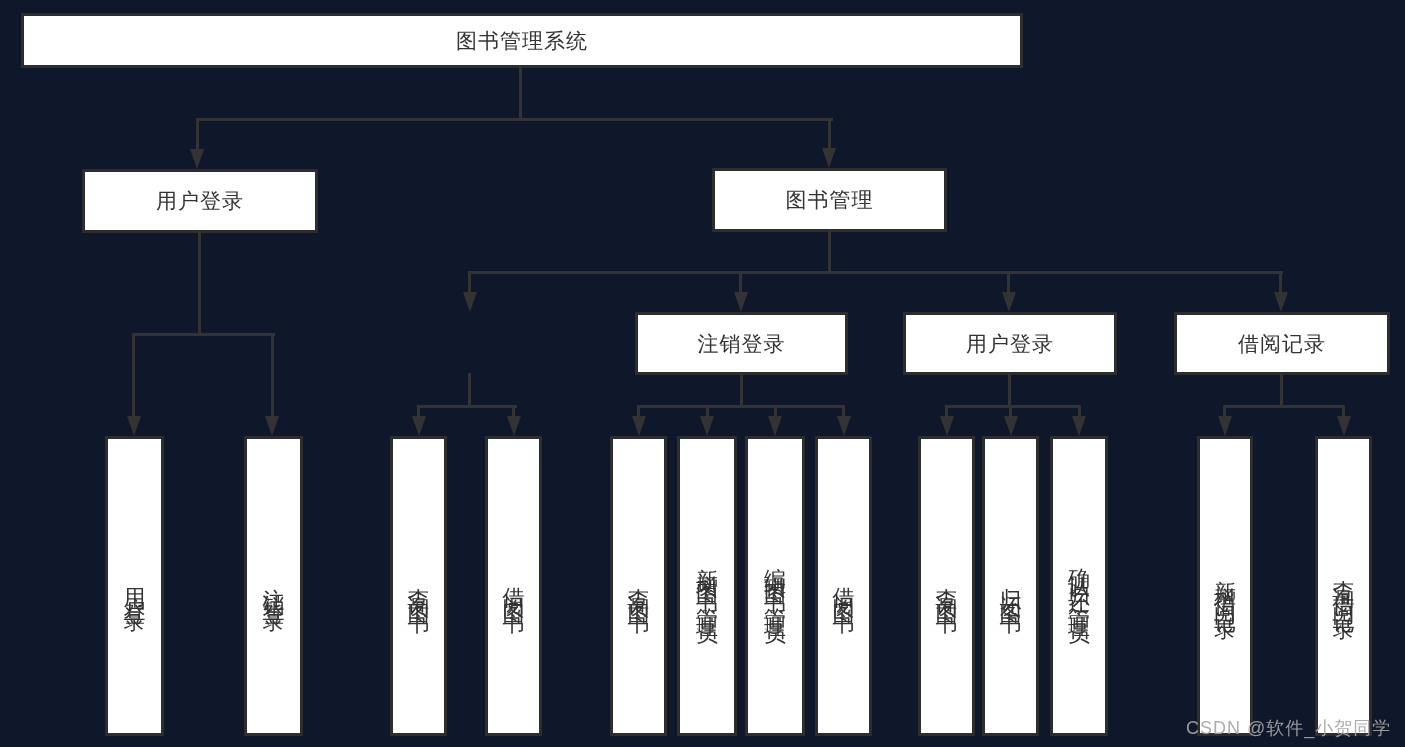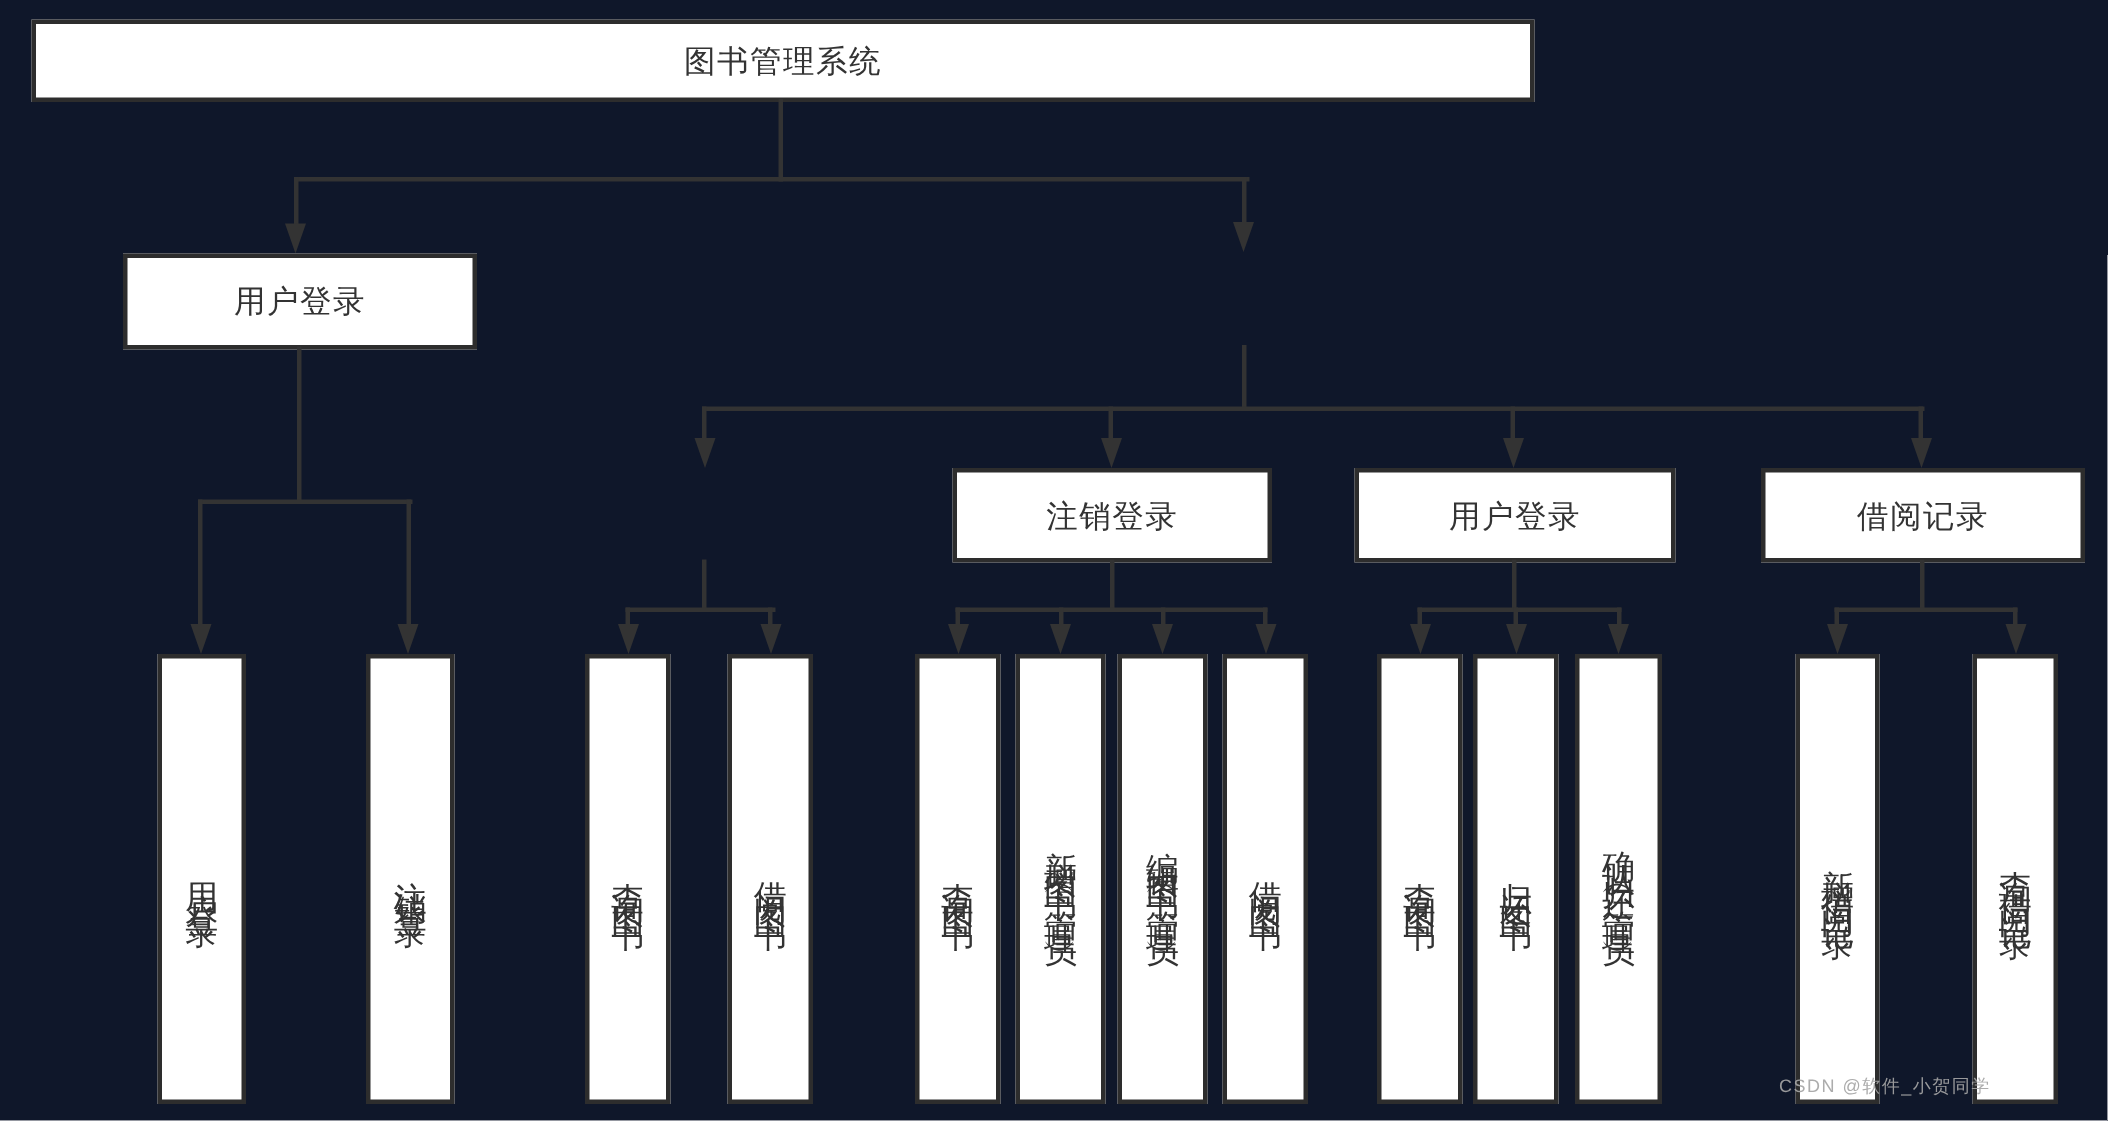--- a/index.html
+++ b/index.html
@@ -41,21 +41,21 @@
     position: absolute;
     width: 0; height: 0;
     border-left: 7px solid transparent;
     border-right: 7px solid transparent;
     border-top: 20px solid #333333;
   }
   .watermark {
     position: absolute;
     left: 1186px;
     top: 716px;
-    font-size: 12px;
+    font-size: 18px;
     color: rgba(165,165,165,0.92);
     letter-spacing: 1px;
     z-index: 5;
     white-space: nowrap;
   }
 </style>
 </head>
 <body>
 
 <div class="canvas">
@@ -66,20 +66,23 @@
 
   <div class="vline" style="left:519px; top:66px; height:55px;"></div>
   <div class="hline" style="left:196px; top:118px; width:637px;"></div>
   <div class="vline" style="left:196px; top:118px; height:32px;"></div>
   <div class="arrow" style="left:190px; top:149px;"></div>
   <div class="vline" style="left:828px; top:118px; height:32px;"></div>
   <div class="arrow" style="left:822px; top:148px;"></div>
 
   <div class="box" style="left:82px; top:169px; width:236px; height:64px;">
     <span>用户登录</span>
+  </div>
+  <div class="box" style="left:712px; top:168px; width:235px; height:64px;">
+    <span>图书管理</span>
   </div>
 
   <div class="vline" style="left:198px; top:231px; height:105px;"></div>
   <div class="hline" style="left:132px; top:333px; width:143px;"></div>
   <div class="vline" style="left:132px; top:333px; height:86px;"></div>
   <div class="arrow" style="left:127px; top:416px;"></div>
   <div class="vline" style="left:271px; top:333px; height:86px;"></div>
   <div class="arrow" style="left:265px; top:416px;"></div>
 
   <div class="vline" style="left:828px; top:230px; height:43px;"></div>

